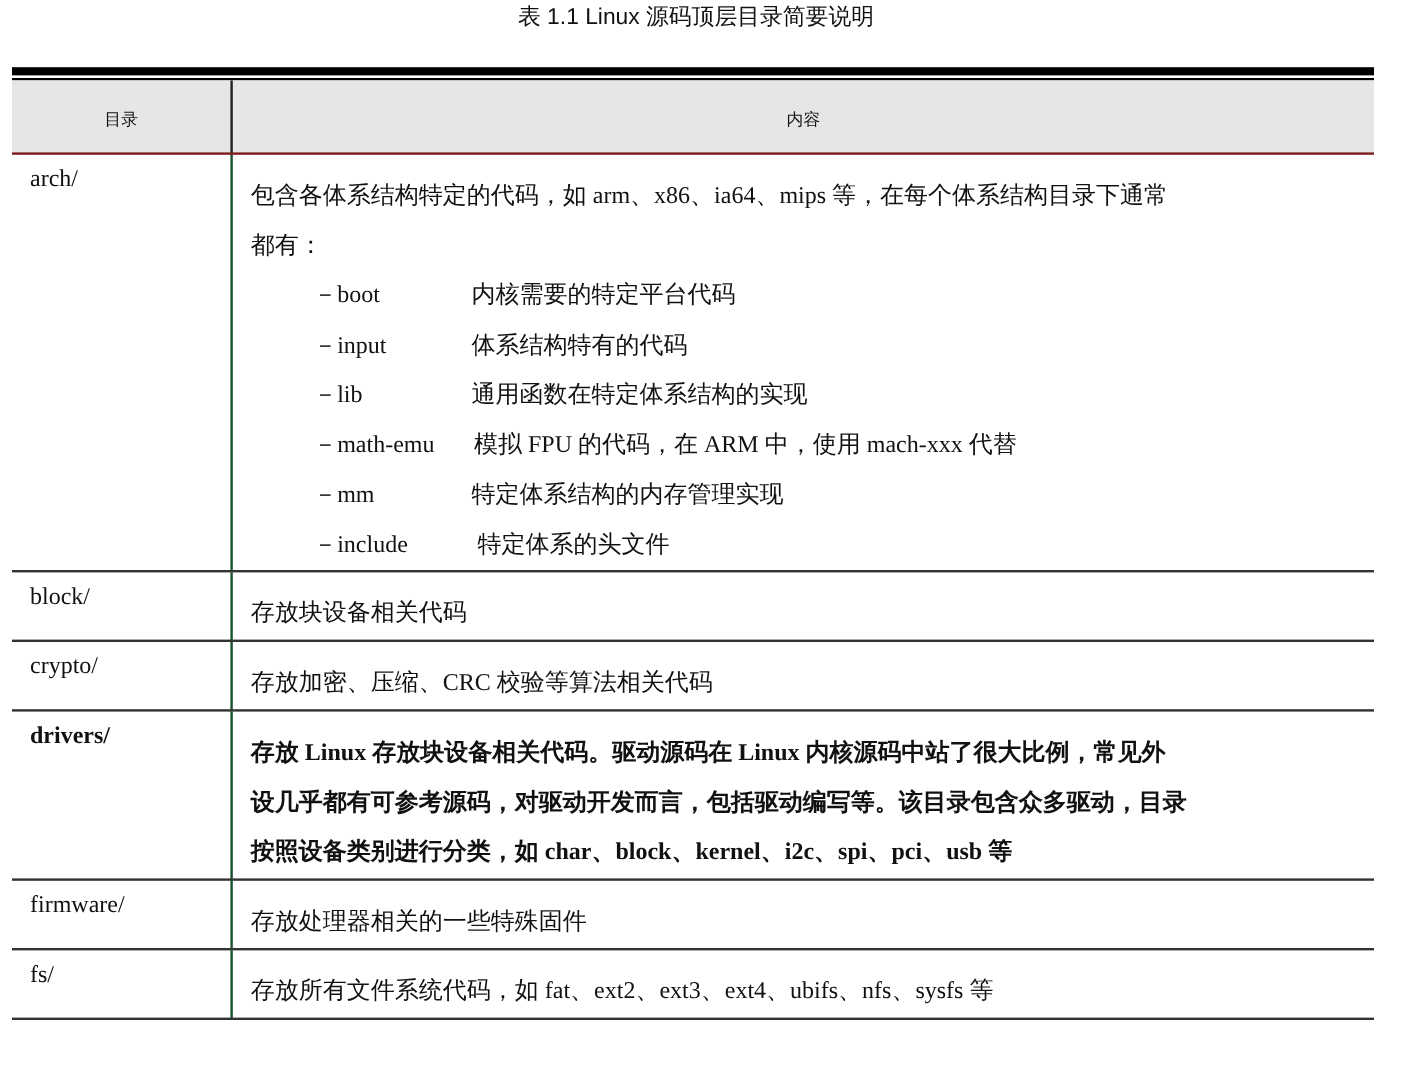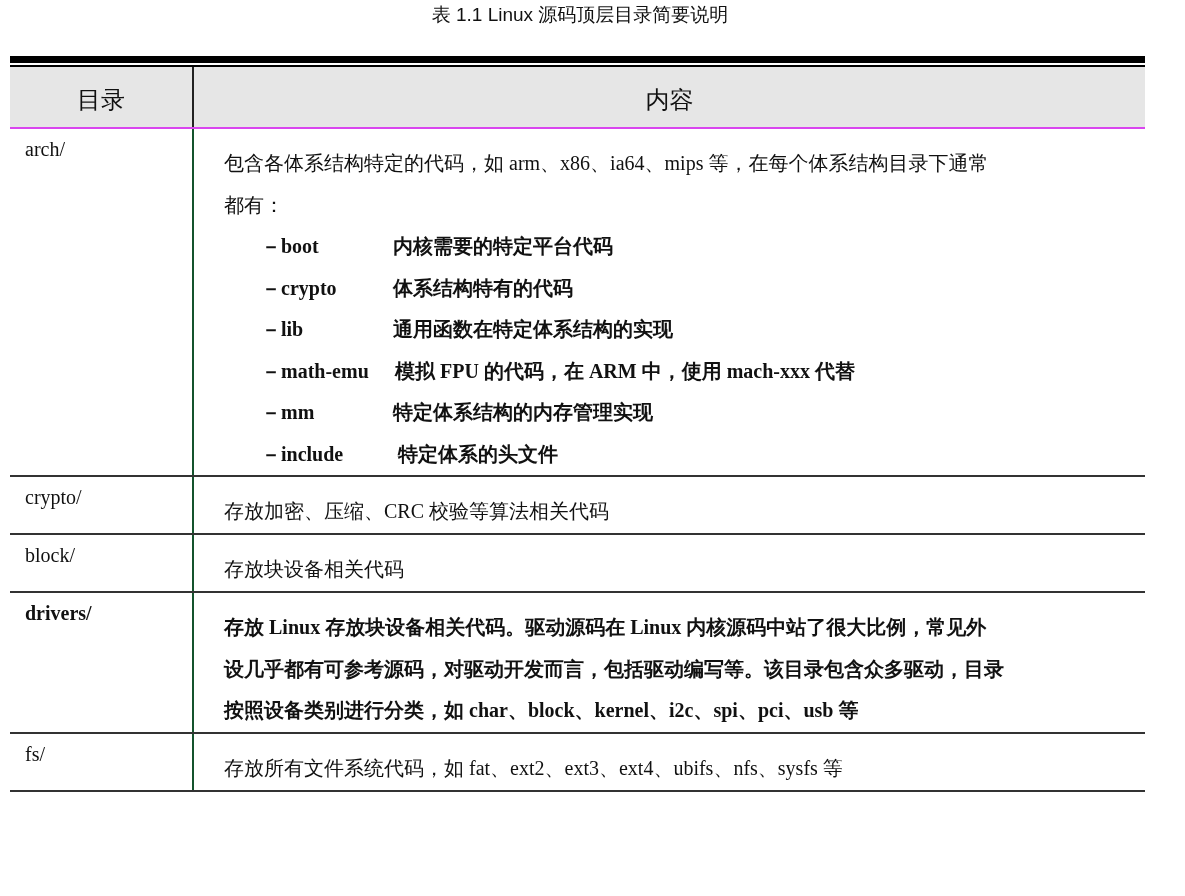--- a/index.html
+++ b/index.html
@@ -49,25 +49,25 @@
       width: 1135px;
       table-layout: fixed;
     }
     col.c1 { width: 183px; }
     col.c2 { width: 952px; }
     th {
       background: #e6e6e6;
       height: 54px;
       font-family: "Liberation Sans", "DejaVu Sans", sans-serif;
       font-weight: normal;
-      font-size: 24px;
+      font-size: 14px;
       text-align: center;
       vertical-align: middle;
       padding: 6px 0 0 0;
-      border-bottom: 2px solid #d946ef;
+      border-bottom: 2px solid #7f1d1d;
     }
     th.h1 { border-right: 2px solid #222; }
     td {
       font-size: 20px;
       line-height: 41.5px;
       vertical-align: top;
       border-bottom: 2px solid #333;
       padding: 0;
     }
     td.dir {
@@ -75,26 +75,25 @@
       padding-left: 15px;
     }
     td.content {
       padding-left: 15px;
       padding-top: 14px;
       padding-right: 6px;
     }
     tr.row-arch td { height: 330px; }
     tr.row-single td { height: 42px; }
     tr.row-drivers td { height: 124px; font-weight: bold; }
-    .line { display: block; white-space: nowrap; margin-left: 15px; }
+    .line { display: block; white-space: nowrap; }
     .sub {
       display: block;
       white-space: nowrap;
       padding-left: 52px;
-      font-weight: bold;
     }
     .sub .name {
       display: inline-block;
       width: 112px;
     }
     .sub .name.wide { width: 114px; }
     .dash {
       display: inline-block;
       width: 20px;
     }
@@ -120,52 +119,58 @@
       </tr>
     </thead>
     <tbody>
 
       <tr class="row-arch">
         <td class="dir">arch/</td>
         <td class="content">
           <span class="line">包含各体系结构特定的代码，如 arm、x86、ia64、mips 等，在每个体系结构目录下通常</span>
           <span class="line">都有：</span>
           <span class="sub"><span class="dash">－</span><span class="name">boot</span><span>内核需要的特定平台代码</span></span>
-          <span class="sub"><span class="dash">－</span><span class="name">crypto</span><span>体系结构特有的代码</span></span>
+          <span class="sub"><span class="dash">－</span><span class="name">input</span><span>体系结构特有的代码</span></span>
           <span class="sub"><span class="dash">－</span><span class="name">lib</span><span>通用函数在特定体系结构的实现</span></span>
           <span class="sub"><span class="dash">－</span><span class="name wide">math-emu</span><span>模拟 FPU 的代码，在 ARM 中，使用 mach-xxx 代替</span></span>
           <span class="sub"><span class="dash">－</span><span class="name">mm</span><span>特定体系结构的内存管理实现</span></span>
           <span class="sub"><span class="dash">－</span><span class="name">include</span><span> 特定体系的头文件</span></span>
         </td>
       </tr>
 
       <tr class="row-single">
-        <td class="dir">crypto/</td>
+        <td class="dir">block/</td>
         <td class="content">
-          <span class="line">存放加密、压缩、CRC 校验等算法相关代码</span>
+          <span class="line">存放块设备相关代码</span>
         </td>
       </tr>
 
       <tr class="row-single">
-        <td class="dir">block/</td>
+        <td class="dir">crypto/</td>
         <td class="content">
-          <span class="line">存放块设备相关代码</span>
+          <span class="line">存放加密、压缩、CRC 校验等算法相关代码</span>
         </td>
       </tr>
 
 
       <tr class="row-drivers">
         <td class="dir">drivers/</td>
         <td class="content">
           <span class="line">存放 Linux 存放块设备相关代码。驱动源码在 Linux 内核源码中站了很大比例，常见外</span>
           <span class="line">设几乎都有可参考源码，对驱动开发而言，包括驱动编写等。该目录包含众多驱动，目录</span>
           <span class="line">按照设备类别进行分类，如 char、block、kernel、i2c、spi、pci、usb 等</span>
         </td>
       </tr>
 
+      <tr class="row-single">
+        <td class="dir">firmware/</td>
+        <td class="content">
+          <span class="line">存放处理器相关的一些特殊固件</span>
+        </td>
+      </tr>
 
       <tr class="row-single">
         <td class="dir">fs/</td>
         <td class="content">
           <span class="line">存放所有文件系统代码，如 fat、ext2、ext3、ext4、ubifs、nfs、sysfs 等</span>
         </td>
       </tr>
     </tbody>
   </table>
 </div>

